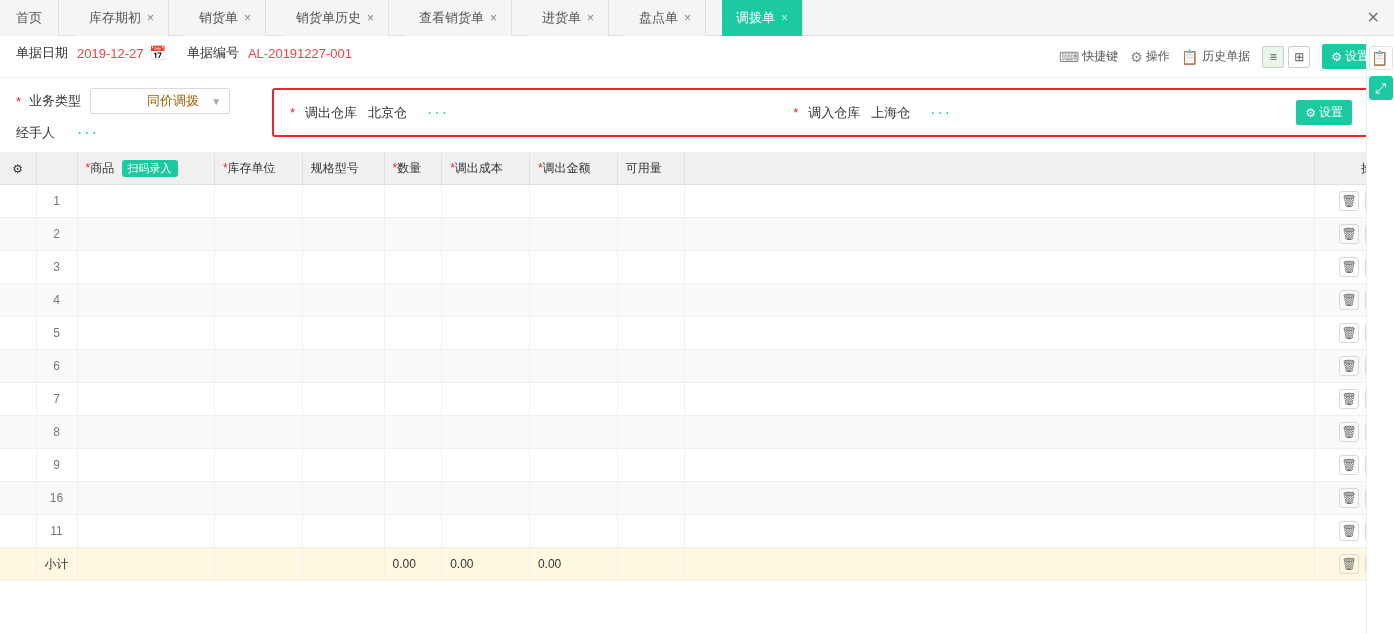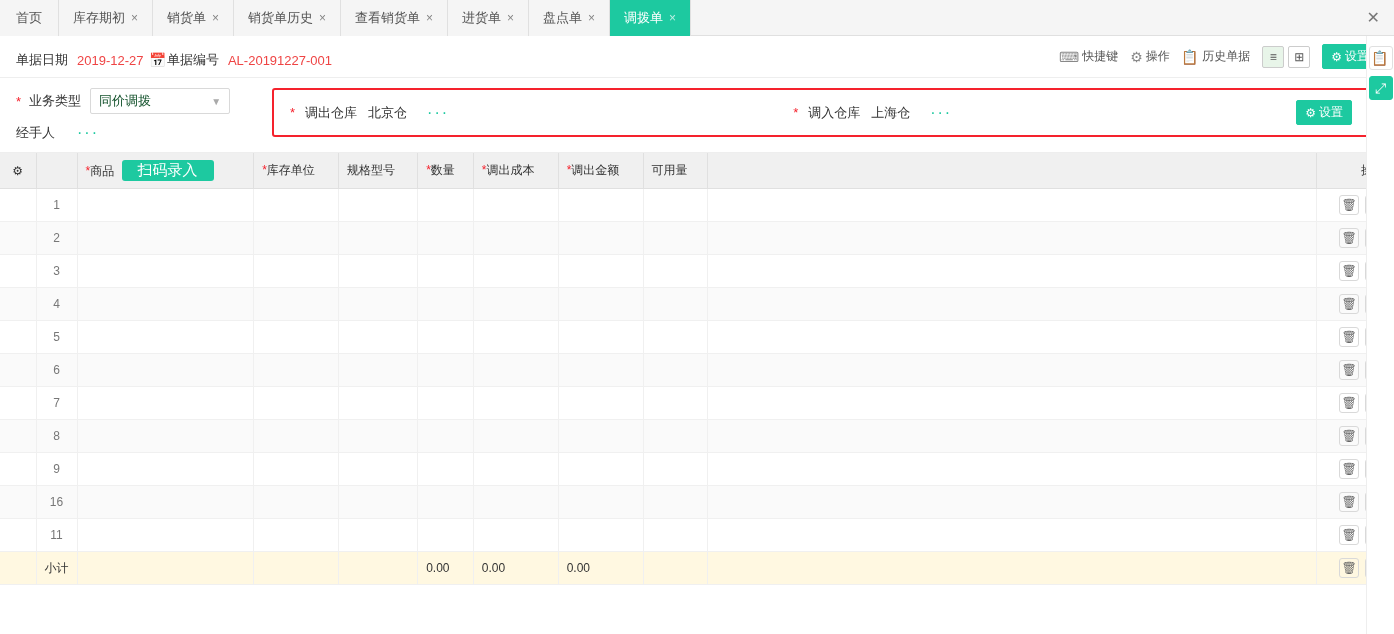--- a/index.html
+++ b/index.html
@@ -6,20 +6,21 @@
     body { font-family: "Microsoft YaHei", "PingFang SC", Arial, sans-serif; font-size: 13px; color: #333; background: #fff; overflow: hidden; }
 
     
     .tab-bar {
       display: flex;
       align-items: center;
       background: #f5f5f5;
       border-bottom: 1px solid #e0e0e0;
       height: 36px;
       padding-left: 0;
+      gap: 16px;
     }
     .tab-item {
       display: flex;
       align-items: center;
       padding: 0 14px;
       height: 36px;
       border-right: 1px solid #e0e0e0;
       cursor: pointer;
       font-size: 13px;
       color: #555;
@@ -47,24 +48,25 @@
       display: flex;
       align-items: center;
       cursor: pointer;
       font-size: 16px;
       color: #777;
     }
 
     
     .header-bar {
       display: flex;
-      align-items: flex-end;
+      align-items: flex-start;
       padding: 8px 16px;
       border-bottom: 1px solid #eee;
       background: #fff;
+      gap: 20px;
     }
     .header-bar .field-group {
       display: flex;
       align-items: center;
       gap: 6px;
       font-size: 13px;
     }
     .header-bar .field-group label { color: #333; }
     .header-bar .field-value {
       color: #ef4444;
@@ -119,21 +121,21 @@
       align-items: center;
       border: 1px solid #d9d9d9;
       padding: 3px 8px;
       border-radius: 2px;
       min-width: 140px;
       cursor: pointer;
       background: #fff;
       justify-content: space-between;
     }
     .field-select .arrow { color: #aaa; font-size: 10px; margin-left: 8px; }
-    .field-select-text { color: #14532d; }
+    .field-select-text { color: #a16207; margin-left: 48px; }
     .field-dots { color: #1dc9a0; cursor: pointer; font-size: 16px; letter-spacing: 2px; }
 
     
     .red-box {
       border: 2px solid #f5222d;
       border-radius: 3px;
       padding: 10px 16px;
       flex: 1;
       display: flex;
       align-items: center;
@@ -367,21 +369,21 @@
 <div class="table-wrapper">
   <table>
     <thead>
       <tr>
         <th class="gear-col">
           <span>⚙</span>
         </th>
         <th class="num-col"></th>
         <th>
           <span class="required-header">*</span>商品
-          <span style="display:inline-block;margin-left:4px;background:#1dc9a0;color:#fff;padding:1px 16px;border-radius:3px;font-size:15px;cursor:pointer;">扫码录入</span>
+          <span style="display:inline-block;margin-left:4px;background:#1dc9a0;color:#fff;padding:1px 6px;border-radius:3px;font-size:11px;cursor:pointer;">扫码录入</span>
         </th>
         <th><span class="required-header">*</span>库存单位</th>
         <th>规格型号</th>
         <th><span class="required-header">*</span>数量</th>
         <th><span class="required-header">*</span>调出成本</th>
         <th><span class="required-header">*</span>调出金额</th>
         <th>可用量</th>
         <th style="min-width:500px;"></th>
         <th class="op-col">操作</th>
       </tr>

